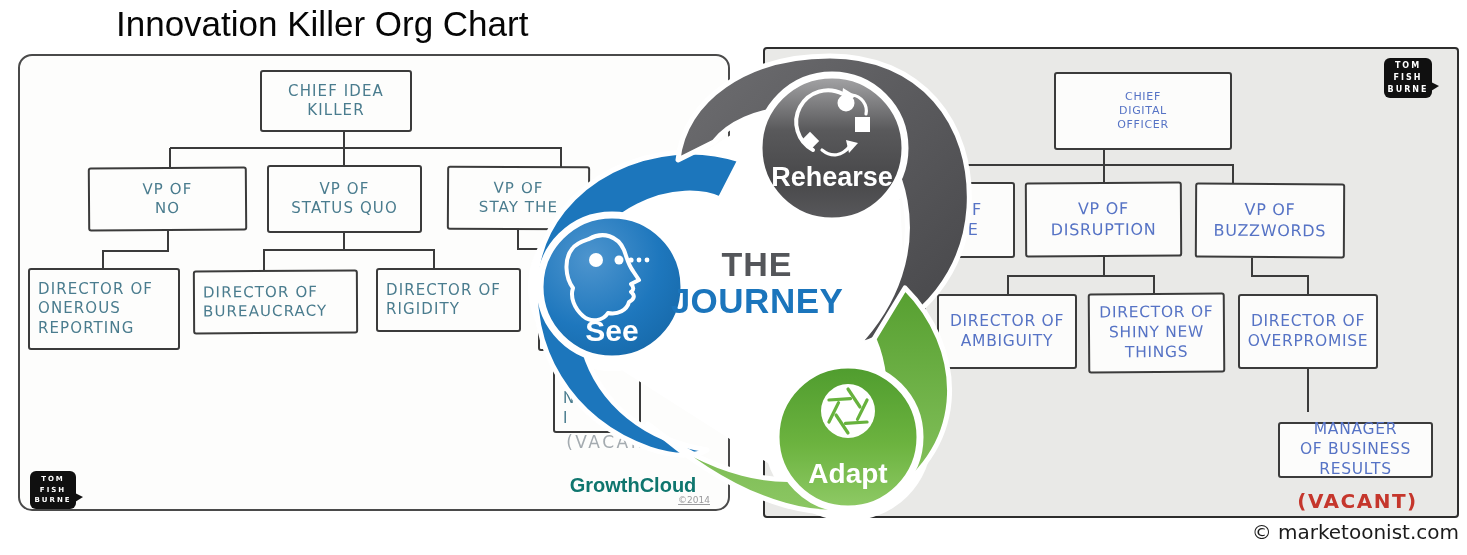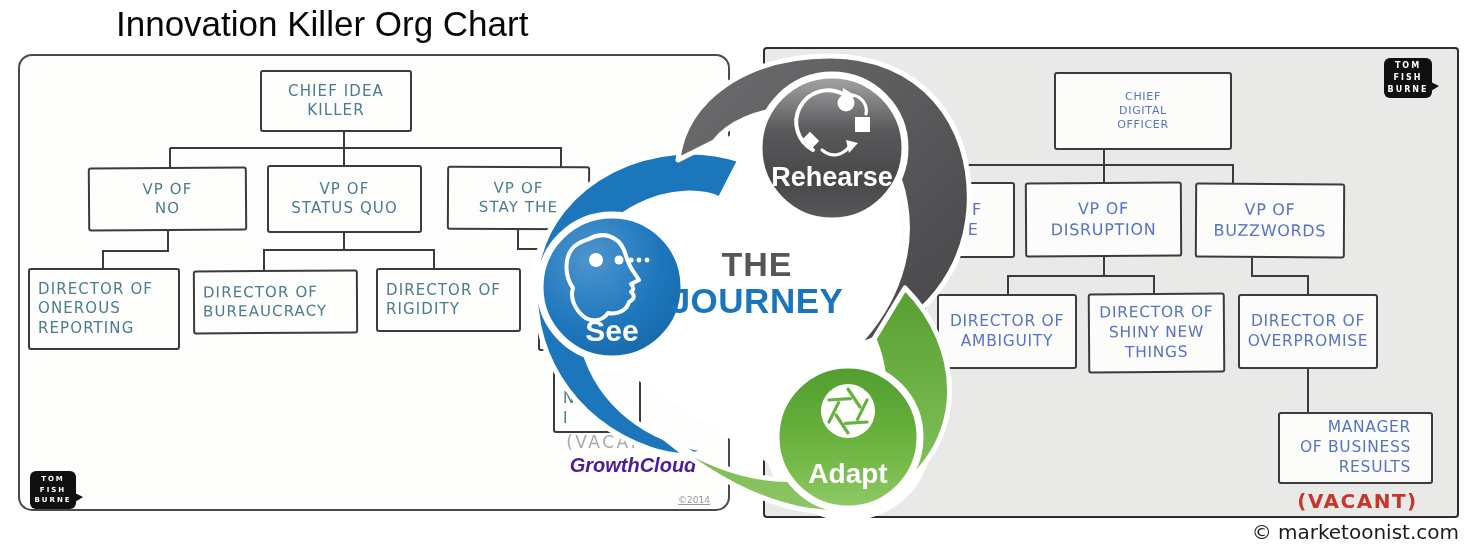--- a/index.html
+++ b/index.html
@@ -35,23 +35,23 @@
   .cline { position:absolute; background:#3b3b3b; }
   .vacant-left {
     position:absolute; left:552px; top:432px; width:130px;
     color:#A4ABB0; font-size:17px; letter-spacing:2.5px; text-align:center; white-space:nowrap;
   }
   .vacant-right {
     position:absolute; left:1280px; top:489px; width:155px;
     color:#C5362C; font-size:20px; font-weight:600; letter-spacing:1.5px; text-align:center; white-space:nowrap;
   }
   .growthcloud {
-    position:absolute; left:553px; top:454px; width:160px;
+    position:absolute; left:553px; top:474px; width:160px;
     font-family:"Liberation Sans", sans-serif;
-    color:#4c1d95; font-size:20px; font-weight:bold; text-align:center; white-space:nowrap;font-style:italic;
+    color:#0f766e; font-size:20px; font-weight:bold; text-align:center; white-space:nowrap;
   }
   .growthcloud-year {
     position:absolute; left:676px; top:495px; width:34px;
     color:#9B9B9D; font-size:9px; text-align:right; white-space:nowrap;text-decoration:underline;
   }
   .marketoonist {
     position:absolute; left:1247px; top:520px; width:212px;
     color:#1b1b1b; font-size:20px; text-align:right; white-space:nowrap;
   }
   .tfb-logo {
@@ -149,21 +149,21 @@
 BUZZWORDS</div>
 <div class="obox rbox" style="left:886px;top:293px;width:40px;height:77px;">OF
 RY</div>
 <div class="obox rbox" style="left:937px;top:294px;width:140px;height:75px;">DIRECTOR OF
 AMBIGUITY</div>
 <div class="obox rbox" style="left:1088px;top:293px;width:137px;height:80px;transform:rotate(-0.4deg);">DIRECTOR OF
 SHINY NEW
 THINGS</div>
 <div class="obox rbox" style="left:1238px;top:294px;width:140px;height:75px;">DIRECTOR OF
 OVERPROMISE</div>
-<div class="obox rbox" style="left:1278px;top:412px;width:155px;height:72px;text-align:right;">MANAGER
+<div class="obox rbox" style="left:1278px;top:422px;width:155px;height:56px;">MANAGER
 OF BUSINESS
 RESULTS</div>
 <div class="vacant-right">(VACANT)</div>
 <div class="marketoonist">© marketoonist.com</div>
 <div id="tfb-right" class="tfb-logo">TOM
 FISH
 BURNE</div>
 
 <svg id="journey-svg" width="500" height="500" viewBox="495 40 500 500">
   <defs>

